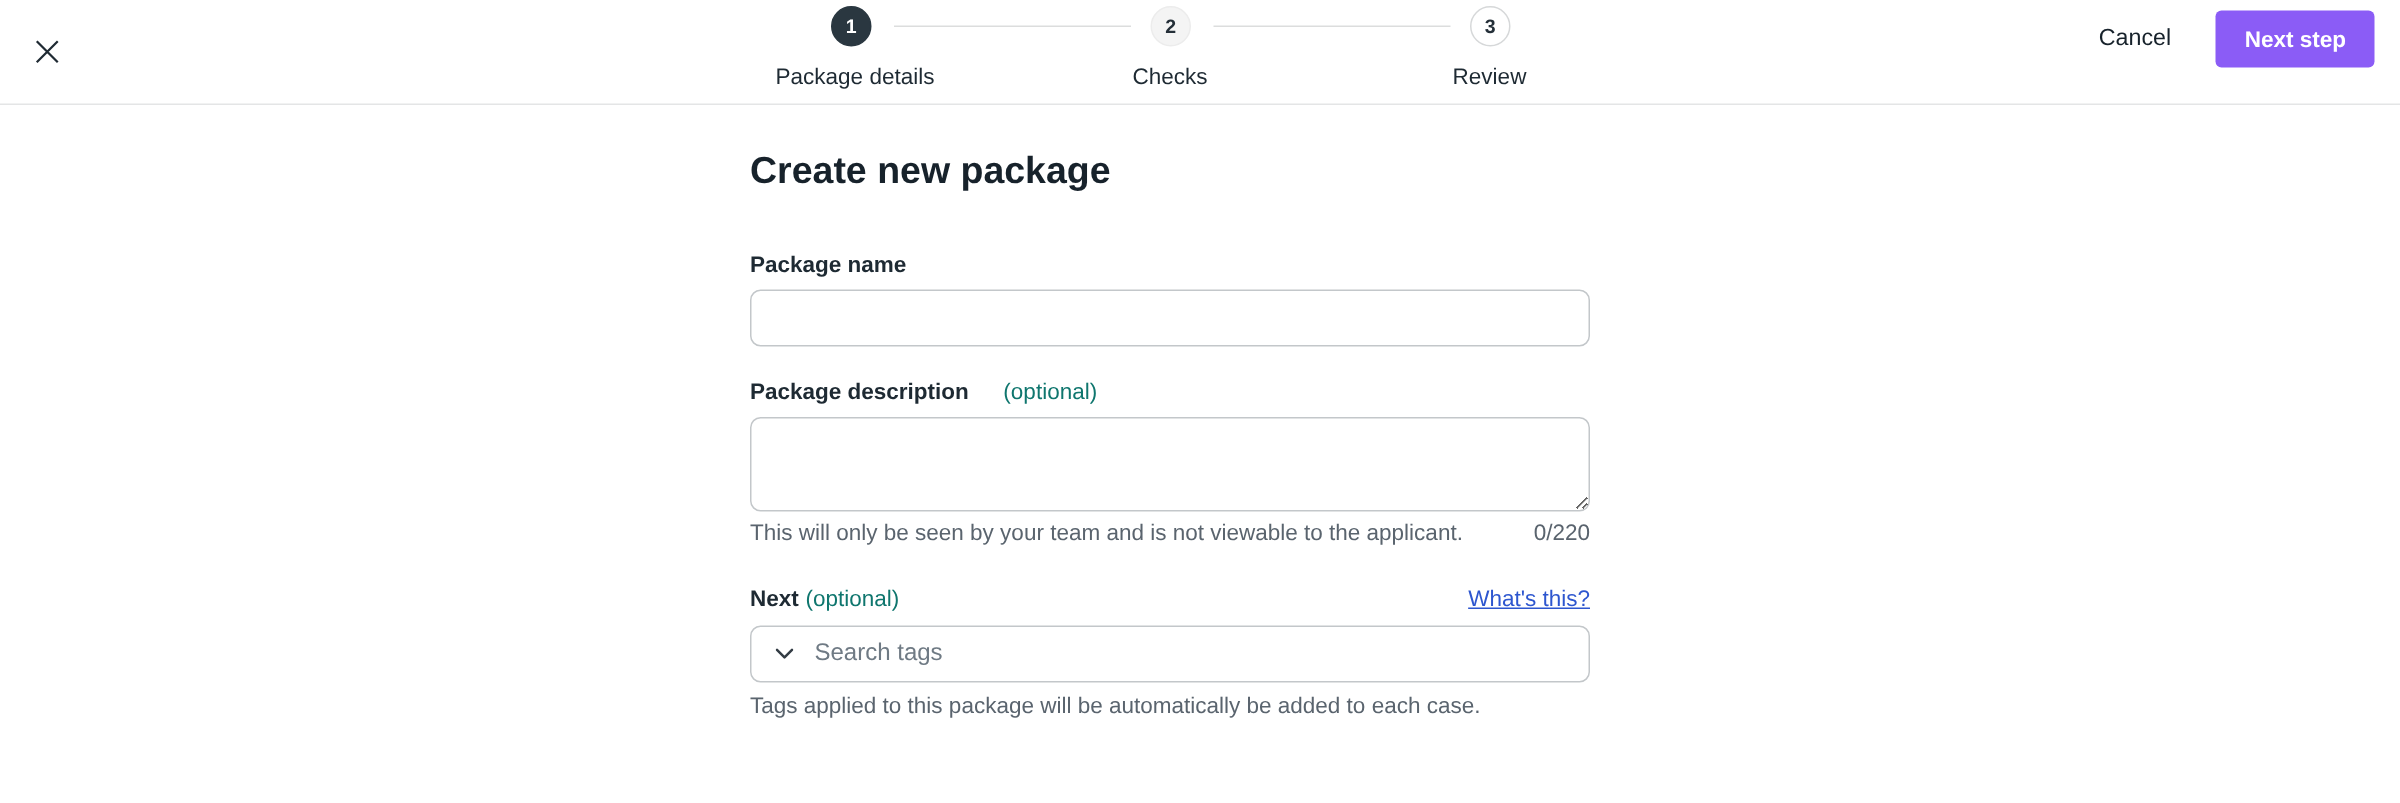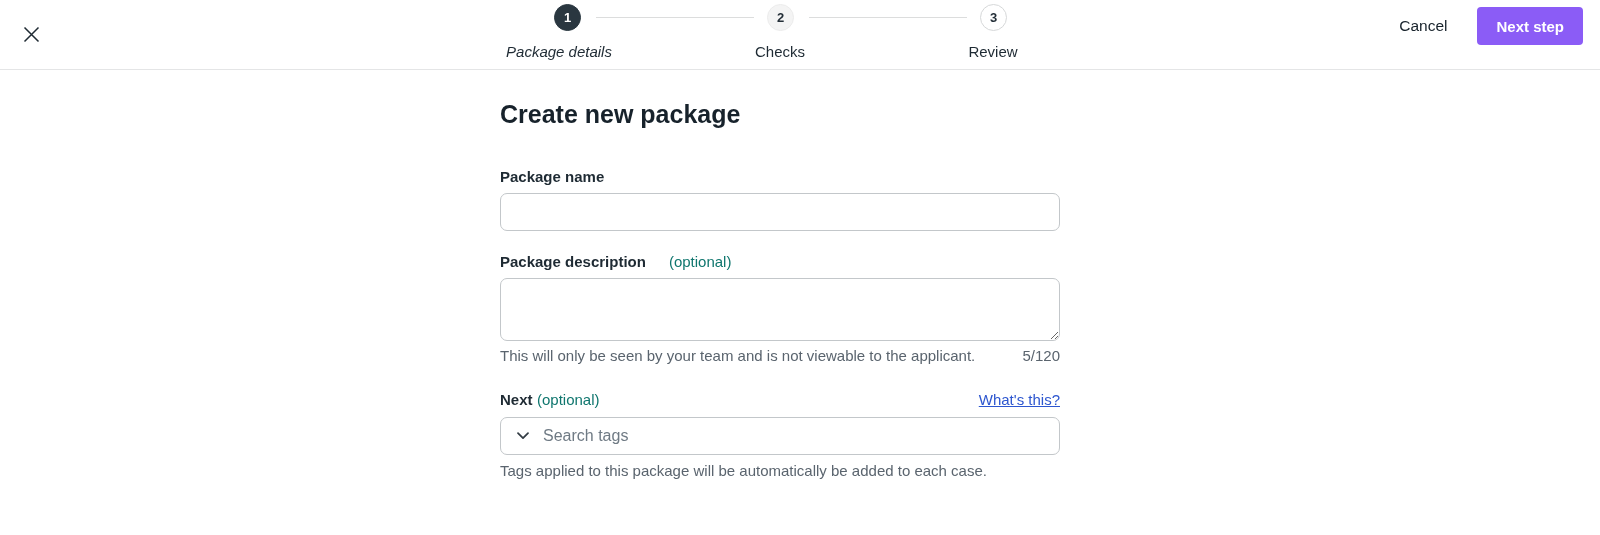--- a/index.html
+++ b/index.html
@@ -83,21 +83,21 @@
   .step-l2 { left: 289px; width: 158px; }
   .step-label {
     position: absolute;
     top: 40px;
     transform: translateX(-50%);
     font-size: 15px;
     color: #1e2a33;
     white-space: nowrap;
     cursor: pointer;
   }
-  .step-t1 { left: 39px; font-style: italic; }
+  .step-t1 { left: 50px; }
   .step-t2 { left: 260px; }
   .step-t3 { left: 473px; }
 
   
   .topbar-actions {
     position: absolute;
     right: 17px;
     top: 0;
     height: 52px;
     display: flex;
@@ -272,21 +272,21 @@
     </div>
 
     <div class="field-desc">
       <div class="field-label-row" style="justify-content:flex-start; gap:23px;">
         <label class="field-label">Package description</label>
         <span class="field-label optional-suffix">(optional)</span>
       </div>
       <textarea class="desc-textarea" style=""></textarea>
       <div class="helper-row">
         <span class="helper-text">This will only be seen by your team and is not viewable to the applicant.</span>
-        <span class="helper-text">5/120</span>
+        <span class="helper-text">0/220</span>
       </div>
     </div>
 
     <div class="field">
       <div class="field-label-row">
         <span>
           <label class="field-label">Next</label>
           <span class="field-label optional-suffix">(optional)</span>
         </span>
         <a class="whats-this-link">What's this?</a>

